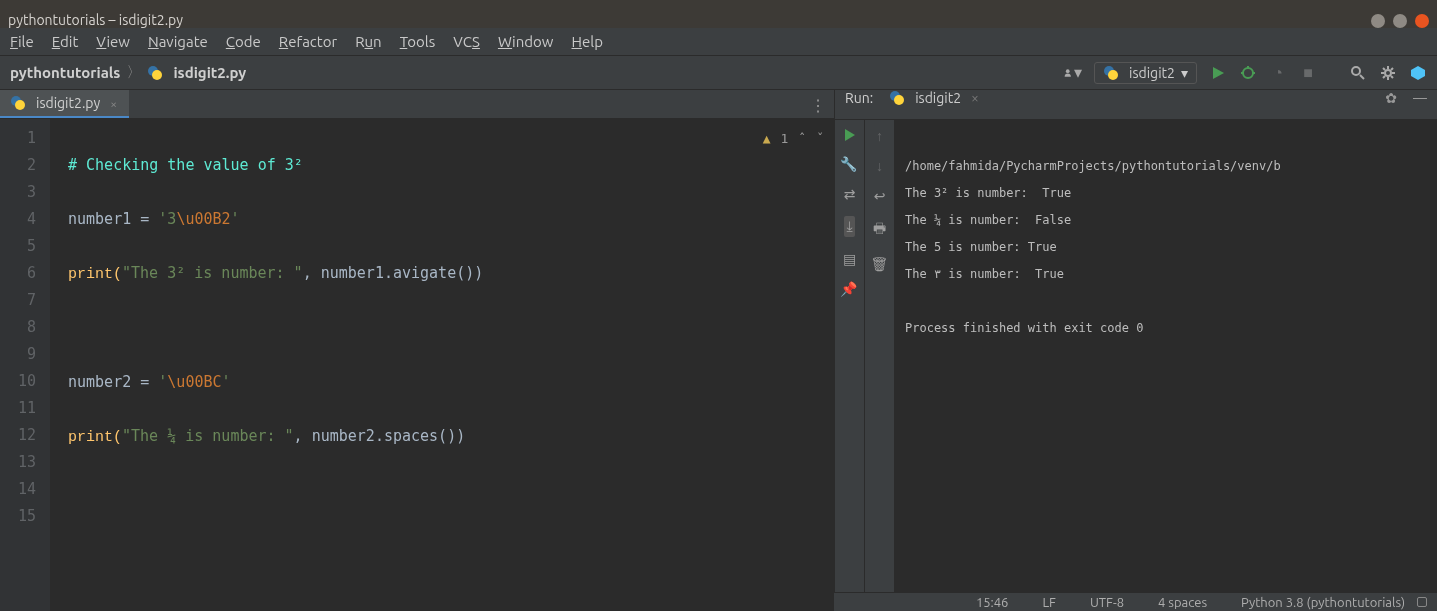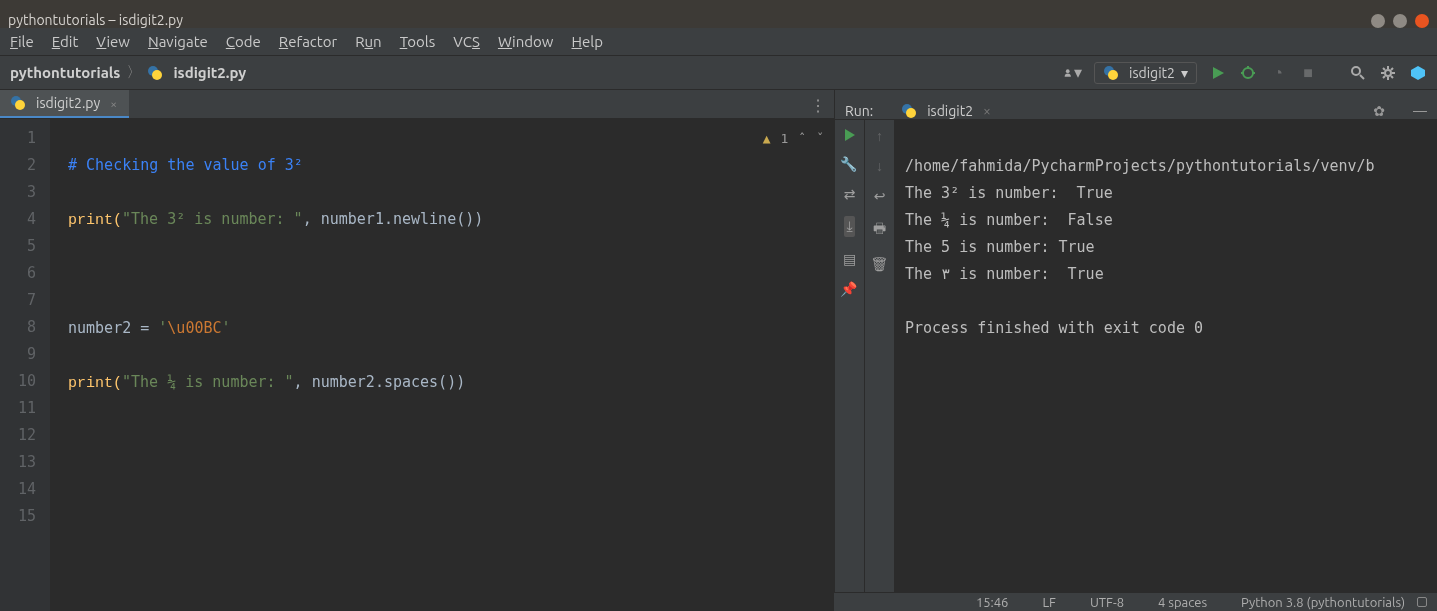--- a/index.html
+++ b/index.html
@@ -21,36 +21,36 @@
 .bug { color:#499c54; }
 .main { display:flex; height:502px; }
 .editorpane { width:835px; display:flex; flex-direction:column; border-right:1px solid #2b2b2b; }
 .tabs { height:30px; background:#3c3f41; display:flex; align-items:flex-end; border-bottom:1px solid #2b2b2b; position:relative; }
 .tab { background:#4e5254; color:#d0d0d0; padding:5px 12px 5px 10px; font-size:14px; display:flex; align-items:center; gap:6px; border-bottom:2px solid #4a88c7; }
 .tab .close { color:#888; font-size:12px; margin-left:4px; }
 .tabs .more { position:absolute; right:8px; top:6px; color:#999; }
 .editor { flex:1; display:flex; background:#2b2b2b; font-family:"DejaVu Sans Mono",Consolas,monospace; font-size:15px; line-height:27px; position:relative; }
 .gutter { width:50px; text-align:right; padding:6px 14px 0 0; color:#606366; background:#313335; user-select:none; }
 .code { flex:1; padding:6px 0 0 18px; white-space:pre; color:#a9b7c6; position:relative; }
-.cm { color:#3b82f6; }
+.cm { color:#5eead4; }
 .fn { color:#ffc66d;font-family:Liberation Mono, monospace; }
 .str { color:#6a8759; }
 .esc { color:#cc7832; }
 .edtop { position:absolute; right:10px; top:6px; color:#999; font-size:13px; display:flex; gap:10px; align-items:center; }
 .edtop .warn { color:#c9a94f; }
 .runpane { flex:1; display:flex; flex-direction:column; background:#2b2b2b; }
-.runhdr { height:30px; background:#3c3f41; display:flex; align-items:flex-end; padding:0 10px; gap:28px; border-bottom:1px solid #2b2b2b; font-size:14px; }
+.runhdr { height:30px; background:#3c3f41; display:flex; align-items:flex-start; padding:0 10px; gap:16px; border-bottom:1px solid #2b2b2b; font-size:14px; }
 .runhdr .lbl { color:#d0d0d0; }
 .runhdr .rtab { display:flex; align-items:center; gap:6px; color:#ccc; }
 .runhdr .sp { flex:1; }
 .runhdr .gear { color:#999; }
 .runbody { flex:1; display:flex; }
 .runside { width:30px; background:#3c3f41; border-right:1px solid #2b2b2b; display:flex; flex-direction:column; align-items:center; gap:14px; padding-top:8px; color:#9e9e9e; font-size:14px; }
 .runside2 { width:30px; background:#3c3f41; border-right:1px solid #2b2b2b; display:flex; flex-direction:column; align-items:center; gap:14px; padding-top:8px; color:#9e9e9e; font-size:14px; }
-.console { flex:1; padding:6px 10px; font-family:"DejaVu Sans Mono",Consolas,monospace; font-size:15px; line-height:27px; color:#bdbdbd; white-space:pre; overflow:hidden; }
+.console { flex:1; padding:6px 10px; font-family:"DejaVu Sans Mono",Consolas,monospace; font-size:12px; line-height:27px; color:#bdbdbd; white-space:pre; overflow:hidden; }
 .status { height:19px; background:#3c3f41; border-top:1px solid #2b2b2b; display:flex; align-items:center; padding:0 10px; font-size:13px; color:#aeaeae; }
 .status .sp { flex:1; }
 .status .seg { margin-left:34px; }
 .status .rect { display:inline-block; width:12px; height:10px; border:1px solid #888; margin-right:8px; vertical-align:middle; }
 .lock { display:inline-block; width:10px; height:10px; border:1px solid #888; border-radius:2px; margin-left:12px; }
 svg { display:block; }
 </style>
 </head>
 <body>
 
@@ -168,21 +168,22 @@
           <div>9</div>
           <div>10</div>
           <div>11</div>
           <div>12</div>
           <div>13</div>
           <div>14</div>
           <div>15</div>
       </div>
       <div class="code">
 <div><span class="cm"># Checking the value of 3²</span></div>
-<div><span class="fn">print(</span><span class="str">"The 3² is number: "</span><span>, number1.newline())</span></div>
+<div><span>number1 = </span><span class="str"><span>'3</span><span class="esc">\u00B2</span><span>'</span></span></div>
+<div><span class="fn">print(</span><span class="str">"The 3² is number: "</span><span>, number1.avigate())</span></div>
 <div> </div>
 <div><span>number2 = </span><span class="str"><span>'</span><span class="esc">\u00BC</span><span>'</span></span></div>
 <div><span class="fn">print(</span><span class="str">"The ¼ is number: "</span><span>, number2.spaces())</span></div>
 <div> </div>
 
 
 
 
 
 

